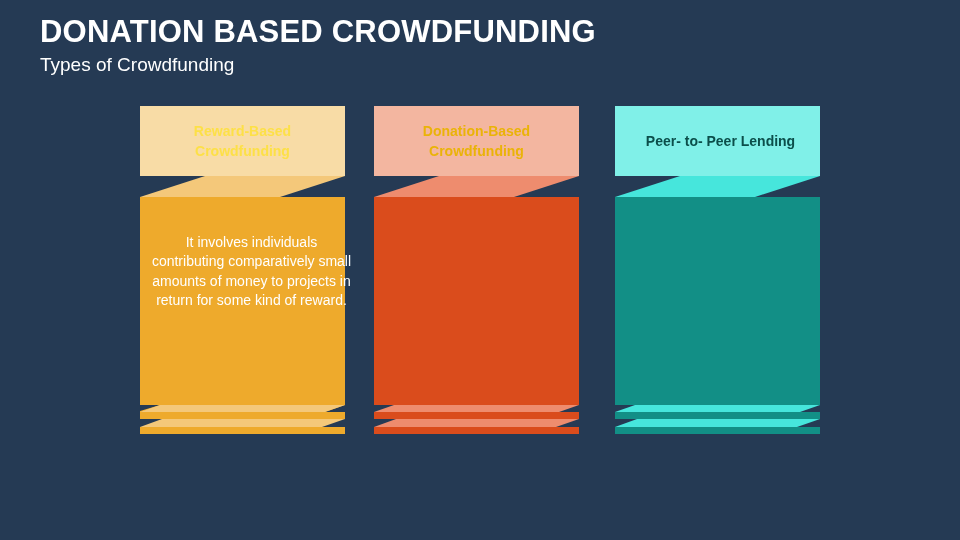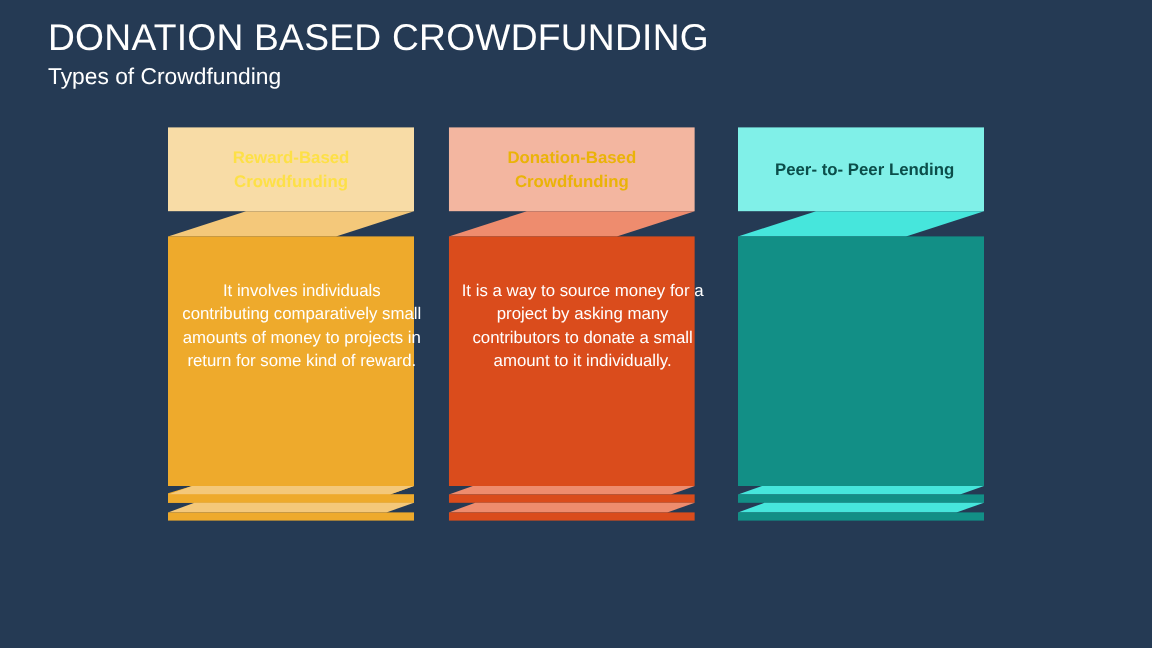--- a/index.html
+++ b/index.html
@@ -1,17 +1,17 @@
 <!DOCTYPE html>
 <html><head>
 <meta charset="utf-8">
 <style>
   html,body{margin:0;padding:0;}
   body{width:960px;height:540px;background:#253a54;position:relative;overflow:hidden;font-family:"Liberation Sans","DejaVu Sans",sans-serif;}
-  .title{position:absolute;left:40px;top:14px;color:#fff;font-weight:normal;font-size:31px;letter-spacing:0.2px;white-space:nowrap;}
+  .title{position:absolute;left:40px;top:14px;color:#fff;font-weight:bold;font-size:31px;letter-spacing:0.2px;white-space:nowrap;}
   .subtitle{position:absolute;left:40px;top:54px;color:#fff;font-size:19px;white-space:nowrap;}
   .card{position:absolute;top:106px;width:205px;height:328px;}
   .card svg{position:absolute;left:0;top:0;}
   .head-text{position:absolute;left:0;top:0;width:205px;height:70px;display:flex;align-items:center;justify-content:center;text-align:center;font-weight:bold;font-size:14px;line-height:20px;padding:0 14px;box-sizing:border-box;}
   .body-text{position:absolute;left:0;top:127px;width:223px;text-align:center;color:#fff;font-size:14px;line-height:19.3px;padding:0 10px;box-sizing:border-box;}
 </style>
 </head>
 <body>
 
 <div class="title">DONATION BASED CROWDFUNDING</div>
@@ -36,21 +36,20 @@
   <svg width="205" height="328" viewBox="0 0 205 328">
     <rect x="0" y="0" width="205" height="70" fill="#f3b6a0"></rect>
     <polygon points="65,70 205,70 140,91 0,91" fill="#ee8c6e"></polygon>
     <rect x="0" y="91" width="205" height="208" fill="#da4c1c"></rect>
     <polygon points="20,299 205,299 185,306 0,306" fill="#ee8c6e"></polygon>
     <rect x="0" y="306" width="205" height="7" fill="#da4c1c"></rect>
     <polygon points="22,313 205,313 182,321 0,321" fill="#ee8c6e"></polygon>
     <rect x="0" y="321" width="205" height="7" fill="#da4c1c"></rect>
   </svg>
   <div class="head-text" style="color:#eab308;">Donation-Based Crowdfunding</div>
-  <div class="body-text">It is a way to source money for a project by asking many contributors to donate a small amount to it individually.</div>
 </div>
 
 <div class="card" style="left:615px;">
   <svg width="205" height="328" viewBox="0 0 205 328">
     <rect x="0" y="0" width="205" height="70" fill="#80f0e8"></rect>
     <polygon points="65,70 205,70 140,91 0,91" fill="#46e6dc"></polygon>
     <rect x="0" y="91" width="205" height="208" fill="#128f86"></rect>
     <polygon points="20,299 205,299 185,306 0,306" fill="#46e6dc"></polygon>
     <rect x="0" y="306" width="205" height="7" fill="#128f86"></rect>
     <polygon points="22,313 205,313 182,321 0,321" fill="#46e6dc"></polygon>

